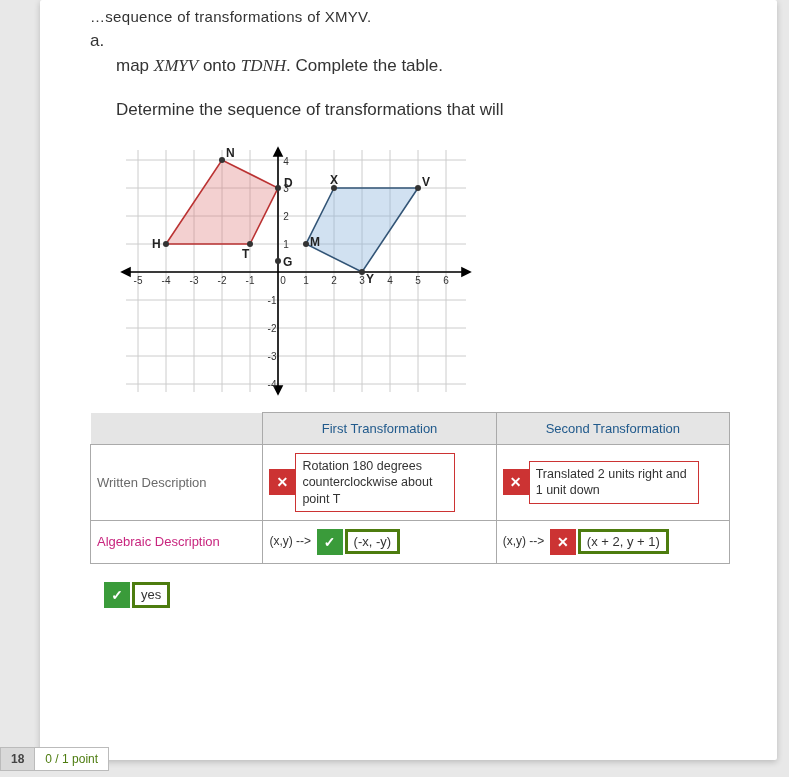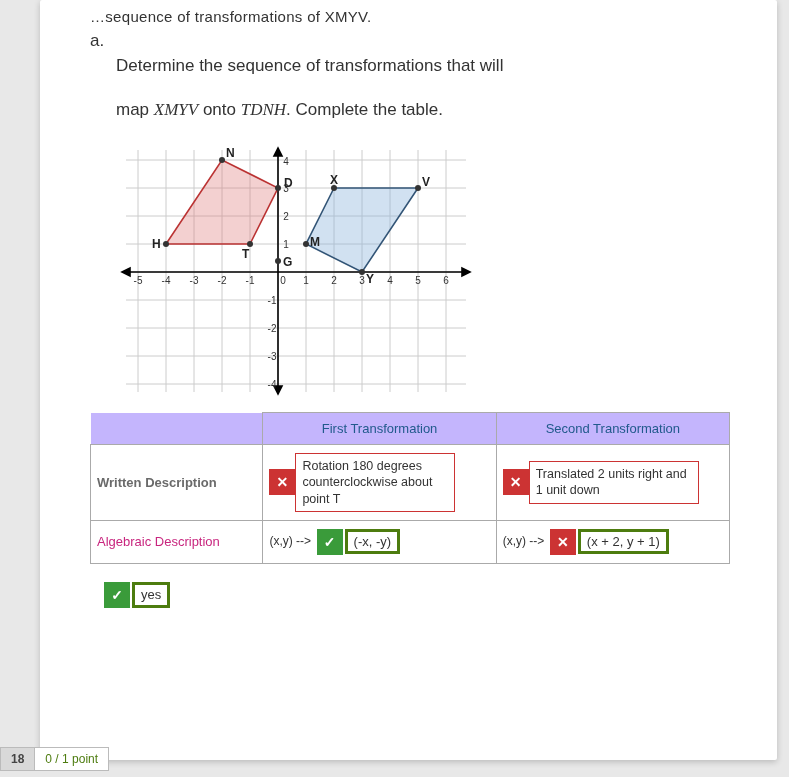--- a/index.html
+++ b/index.html
@@ -32,22 +32,22 @@
     width: 640px;
     margin-left: 0;
     font-size: 13px;
     background:#fff;
   }
   table.ans td, table.ans th {
     border: 1px solid #aaa;
     padding: 8px 6px;
     vertical-align: middle;
   }
-  table.ans th { text-align:center; font-weight:400; background:#c4b5fd;}
-  .written { color:#6a6a6a; font-size:13px;font-weight:bold; }
+  table.ans th { text-align:center; font-weight:400; background:#e5e5e5;}
+  .written { color:#6a6a6a; font-size:13px; }
   .algebraic { color:#c8257e; font-size:13px;}
   .answer-cell { position:relative; }
   .mark-box {
     display:inline-flex;
     align-items:center;
     vertical-align: middle;
   }
   .badge {
     width:26px; height:26px;
     display:inline-flex;
@@ -112,24 +112,24 @@
   .content-hdr { color:#215a8c;}
 </style>
 </head>
 <body>
 
 <div class="page">
 
   <div class="cutoff">…sequence of transformations of XMYV.</div>
 
   <div class="part-label">a.</div>
-  <div class="instr">Determine the sequence of transformations that will</div>
   <div class="instr">
     <span>map </span><span class="it">XMYV</span><span> onto </span><span class="it">TDNH</span><span>. Complete the table.</span>
   </div>
+  <div class="instr">Determine the sequence of transformations that will</div>
 
   <div class="graph-wrap">
     <svg class="graph" width="360" height="260" viewBox="0 0 360 260">
 
       <g stroke="#ccc" stroke-width="1">
         <line x1="10" y1="20" x2="350" y2="20"></line>
           <line x1="10" y1="48" x2="350" y2="48"></line>
         <line x1="10" y1="76" x2="350" y2="76"></line>
           <line x1="10" y1="104" x2="350" y2="104"></line>
         <line x1="10" y1="132" x2="350" y2="132"></line>

